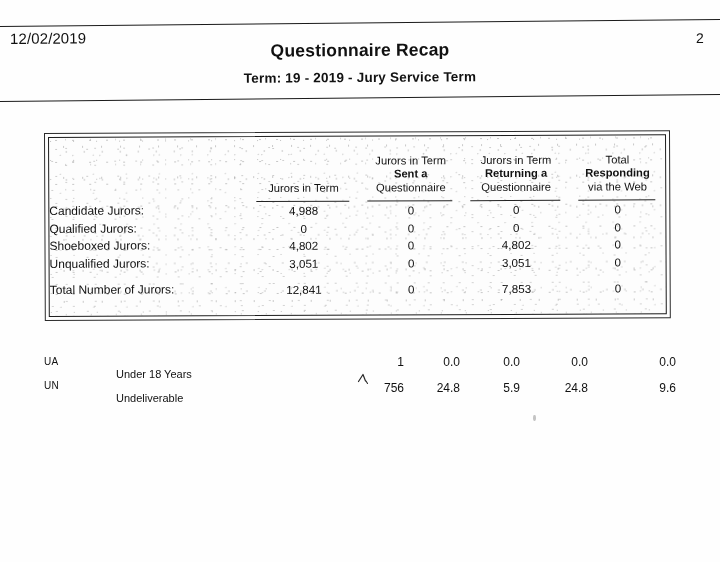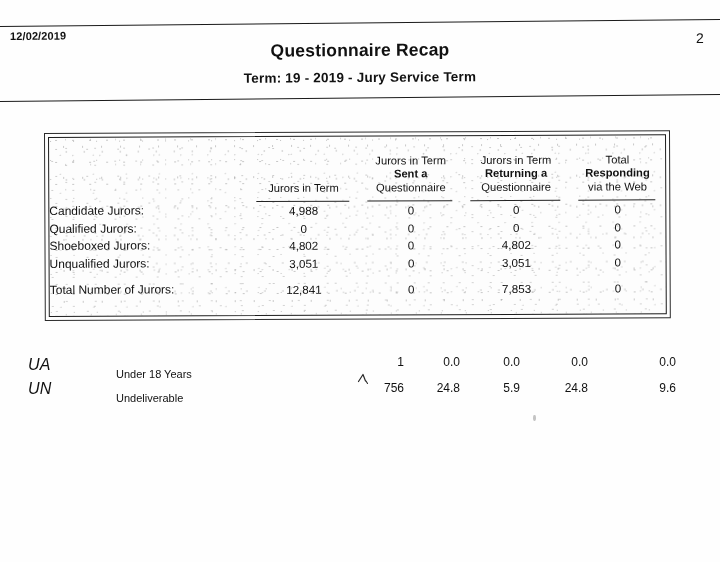--- a/index.html
+++ b/index.html
@@ -36,25 +36,24 @@
     border-top: 1.6px solid #1a1a1a;
     border-bottom: 1.6px solid #1a1a1a;
     border-right: 1.6px solid #1a1a1a;
     box-sizing: border-box;
   }
 
   #print-date {
     position: absolute;
     left: 10px;
     top: 30px;
-    font-size: 11px;
+    font-size: 15px;
     letter-spacing: 0.1px;
     transform: rotate(-0.45deg);
     transform-origin: left top;
-    font-weight: bold;
   }
 
   #page-number {
     position: absolute;
     right: 16px;
     top: 30px;
     font-size: 14px;
     transform: rotate(-0.4deg);
   }
 
@@ -183,25 +182,24 @@
     top: 352px;
     width: 720px;
   }
   .code-row {
     position: relative;
     height: 24px;
     font-size: 12px;
   }
   .code-abbr {
     position: absolute;
-    left: 28px;
+    left: 44px;
     top: 4px;
-    font-size: 16px;
+    font-size: 10px;
     letter-spacing: 0.2px;
-    font-style: italic;
   }
   .code-desc {
     position: absolute;
     left: 92px;
     top: 16px;
     font-size: 11px;
     margin-left: 24px;
   }
   .code-v1 { position: absolute; left: 348px;  top: 0px;  width: 56px; text-align: right; }
   .code-v2 { position: absolute; left: 412px;  top: 0px;  width: 48px; text-align: right; }

